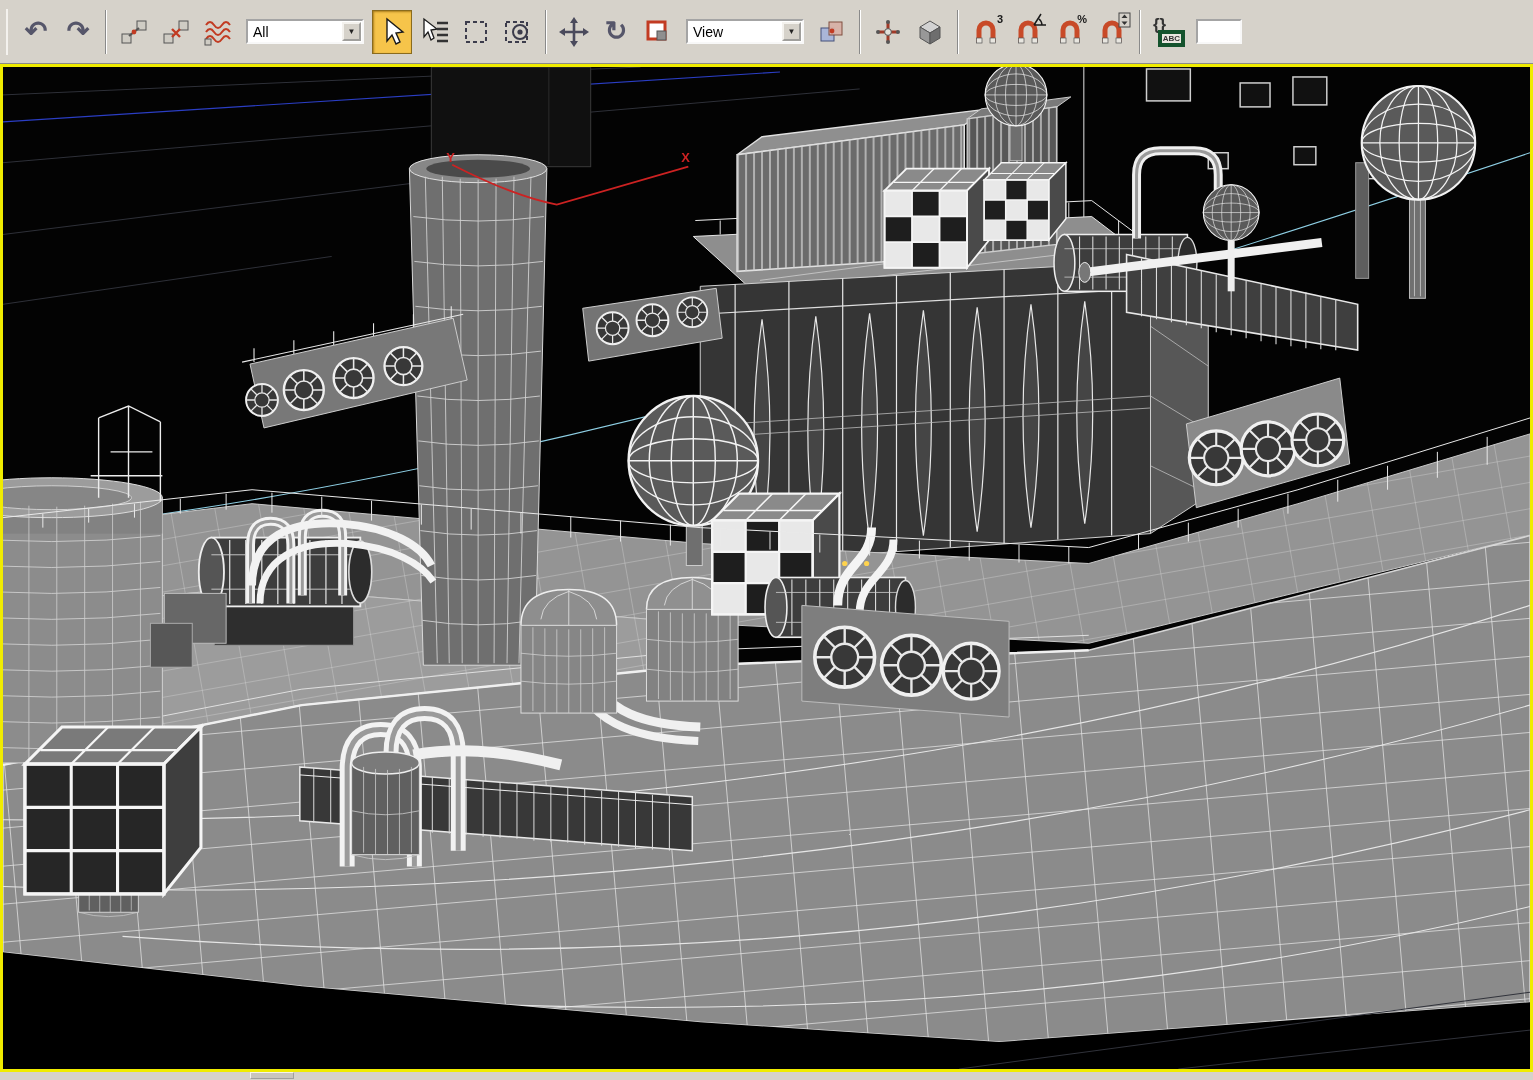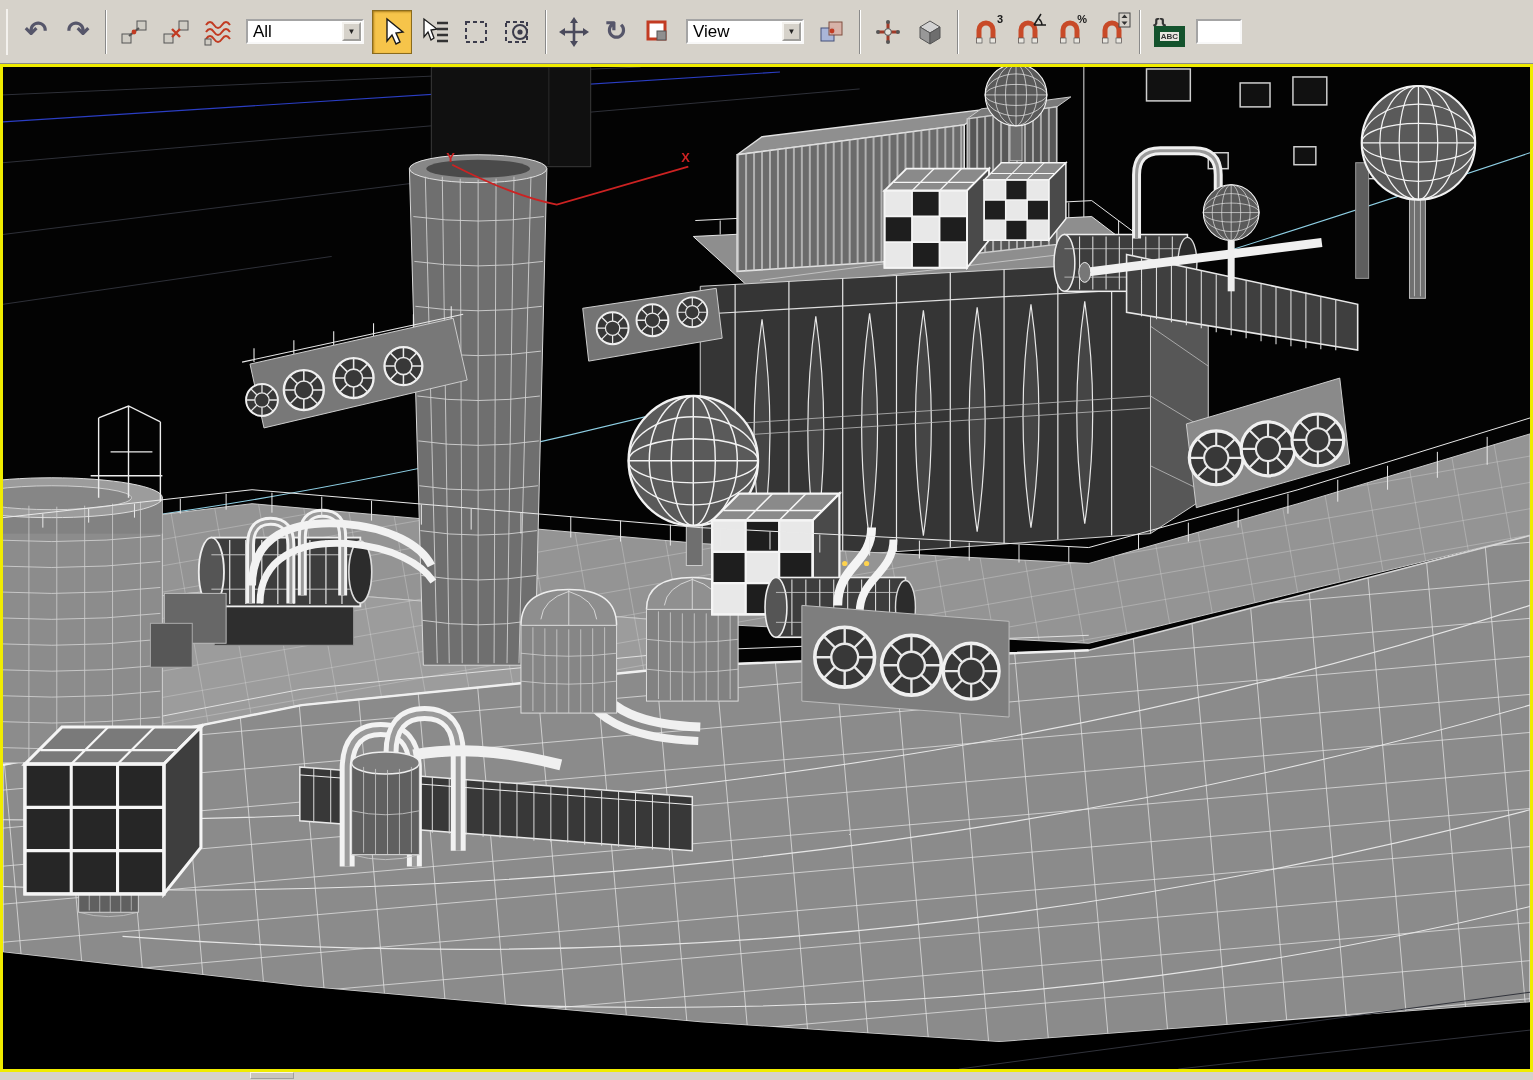--- a/index.html
+++ b/index.html
@@ -14,31 +14,31 @@
   .grip { width:4px; height:46px; border-left:2px outset #f4f2ee; margin:0 4px 0 2px; }
   .tb-btn { min-width:40px; height:44px; display:flex; align-items:center; justify-content:center;
             border:1px solid transparent; position:relative; flex:0 0 auto; }
   .tb-btn.active { background:#f6c44a; border:1px solid #8a6b1d;
                    box-shadow:inset 1px 1px 2px rgba(120,80,0,.6); }
   .glyph { font-size:27px; line-height:1; color:#56566a; font-weight:bold; }
   .sep { width:2px; height:44px; border-left:1px solid #8a8a8a; border-right:1px solid #ffffff;
          margin:0 5px; flex:0 0 auto; }
   .combo { display:flex; align-items:center; width:118px; height:25px;
            border:2px inset #f8f8f8; background:#fff; flex:0 0 auto; margin:0 6px; }
-  .combo .val { flex:1; padding-left:5px; font-size:17px; color:#000; overflow:hidden; white-space:nowrap; }
+  .combo .val { flex:1; padding-left:5px; font-size:14px; color:#000; overflow:hidden; white-space:nowrap; }
   .combo .drop { width:19px; height:19px; margin-right:1px; background:#d6d2ca;
                  border:2px outset #f4f2ee; font-size:8px; display:flex;
                  align-items:center; justify-content:center; color:#222; }
   .ico { display:block; }
   .sup { position:absolute; top:2px; right:2px; font-size:11px; font-weight:bold; color:#1a1a1a; }
   .supsvg { position:absolute; top:1px; right:0; }
   .nss { position:relative; width:34px; height:34px; }
   .nss .br { position:absolute; left:2px; top:0; font-size:17px; font-weight:bold; color:#333; }
   .nss .abc { position:absolute; right:0; bottom:2px; font-size:8px; font-weight:bold;
-              color:#333; border:6px solid #14532d; padding:0 1px; background:#e9e6e0; }
+              color:#333; border:4px solid #14532d; padding:0 1px; background:#e9e6e0; }
   .combo.cut { width:46px; }
 
   
   .viewport { position:absolute; left:0; top:64px; width:1533px; height:1008px;
               border:3px solid #f0ec00; background:#000; }
   .viewport svg { display:block; width:100%; height:100%; }
 
   
   .bottombar { position:absolute; left:0; top:1072px; width:1533px; height:8px; background:#d6d2ca; }
   .bb-thumb { position:absolute; left:250px; top:0; width:44px; height:7px;

